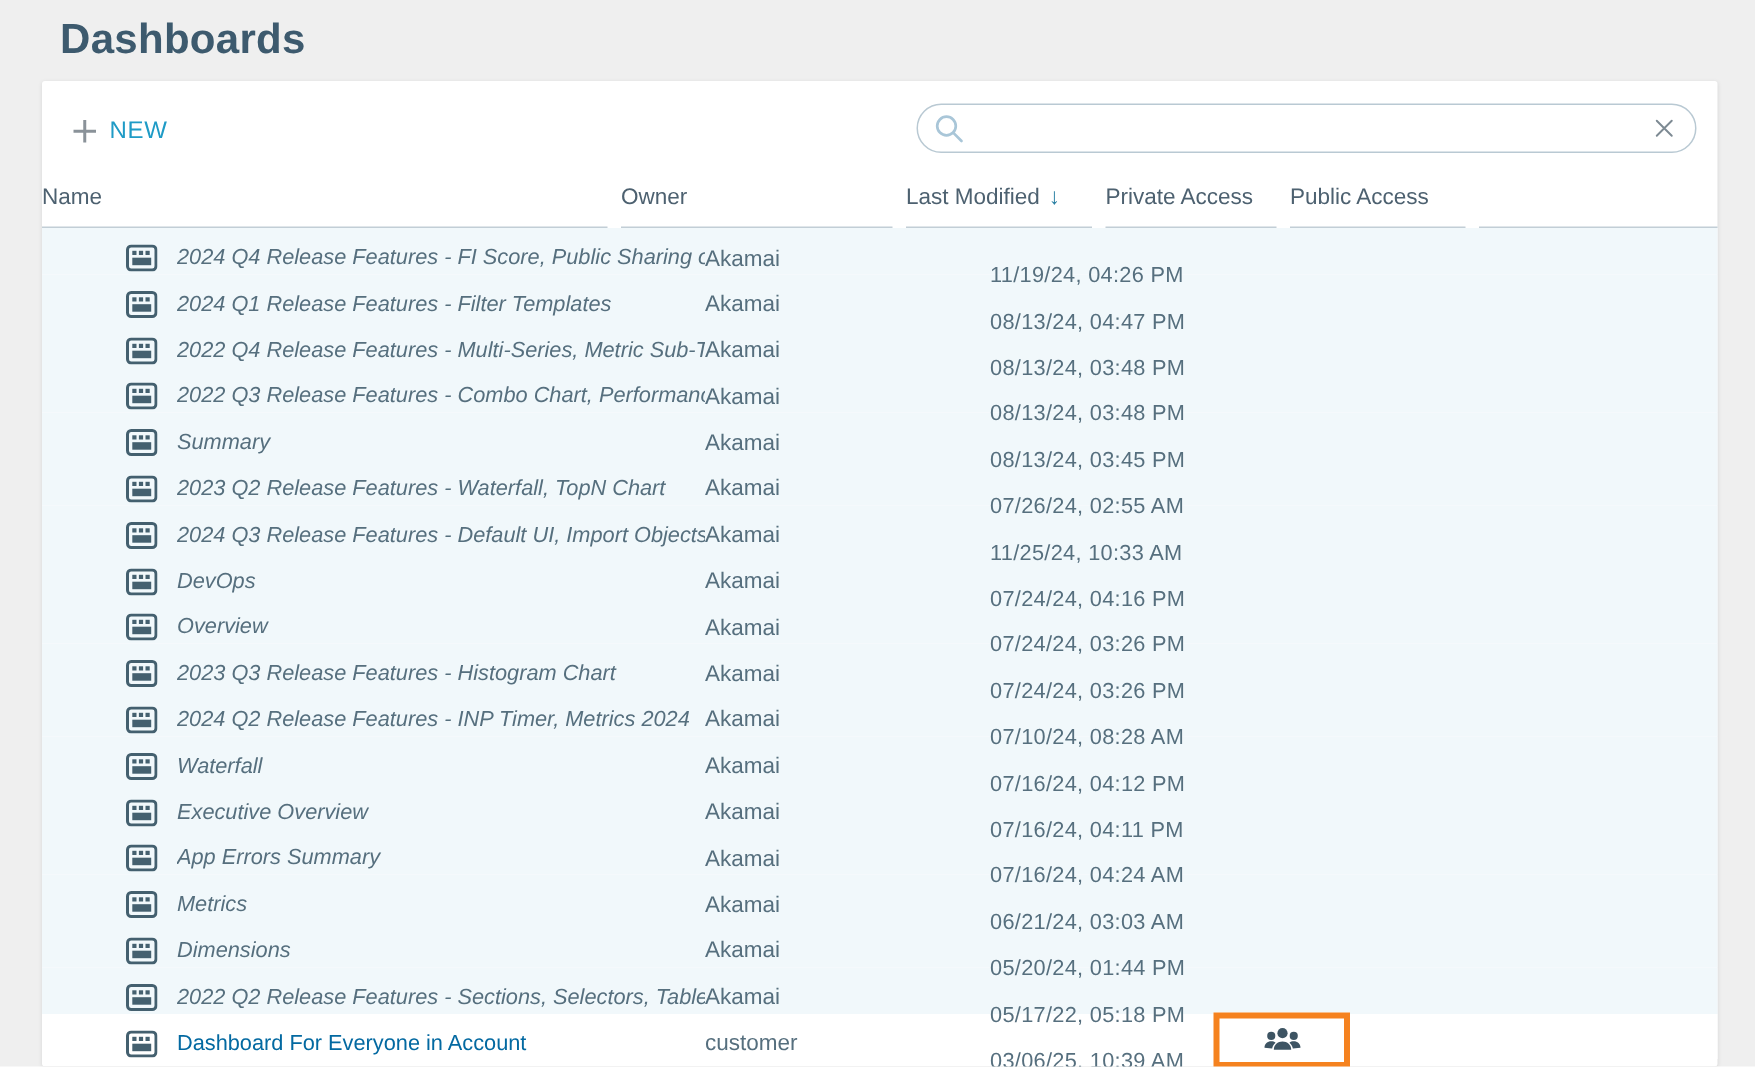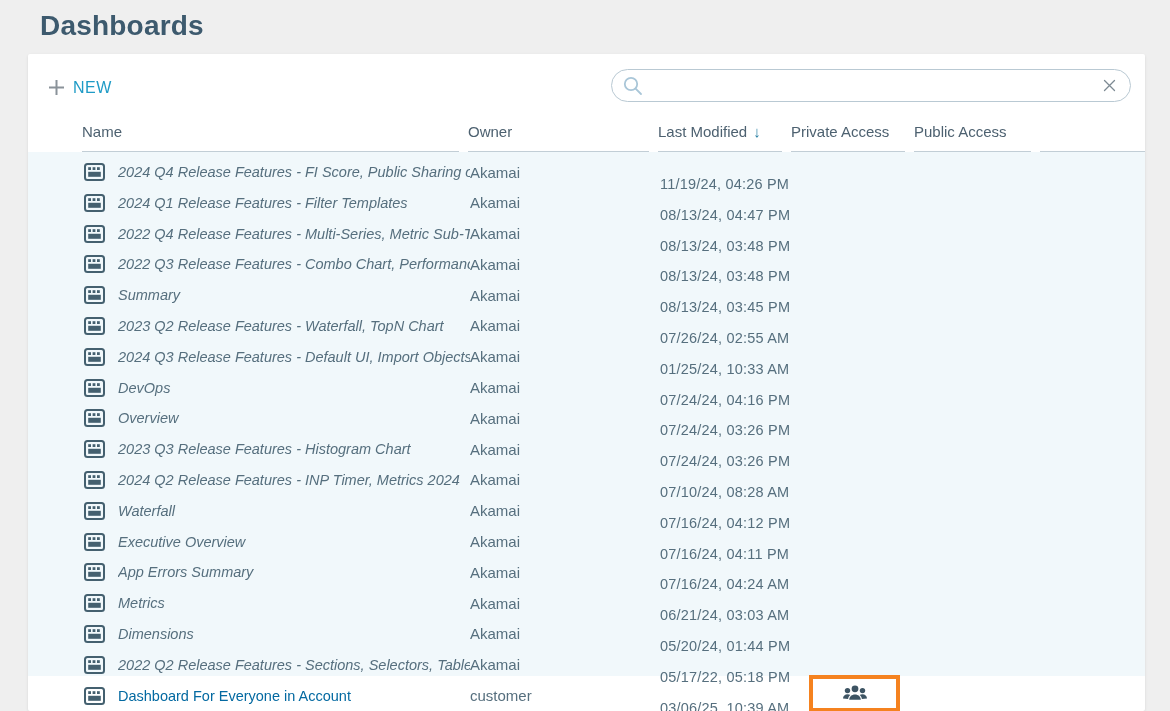--- a/index.html
+++ b/index.html
@@ -49,21 +49,20 @@
   }
   .clear-btn {
     background: none; border: none; cursor: pointer;
     color: #7d8a93; font-size: 15px; line-height: 1; padding: 2px;
   }
 
   
   .thead {
     display: grid;
     grid-template-columns: 386px 190px 133px 123px 126px minmax(0,1fr);
-    padding-left: 54px;
     height: 40px; align-items: center;
   }
   .th {
     font-size: 15px; color: #4d6170; height: 100%;
     display: flex; align-items: center; gap: 6px;
     border-bottom: 1px solid #c2ced6; margin-right: 9px;
     white-space: nowrap;
   }
   .th:last-child { margin-right: 0; }
   .sort-arrow { color: #277ea2; font-size: 15px; font-weight: 700; }
@@ -273,21 +272,21 @@
           <rect x="1" y="1" width="19" height="16" rx="2.5" fill="none" stroke="#44606f" stroke-width="2"></rect>
           <rect x="4.2" y="4.2" width="2.8" height="2.8" fill="#44606f"></rect>
           <rect x="8.6" y="4.2" width="2.8" height="2.8" fill="#44606f"></rect>
           <rect x="13" y="4.2" width="2.8" height="2.8" fill="#44606f"></rect>
           <rect x="4.2" y="8.8" width="12.6" height="5" fill="#44606f"></rect>
         </svg>
       </span>
     </div>
     <div class="cell-name">2024 Q3 Release Features - Default UI, Import Objects</div>
     <div class="cell-owner">Akamai</div>
-    <div class="cell-modified">01/25/24, 10:33 AM</div>
+    <div class="cell-modified">11/25/24, 10:33 AM</div>
     <div class="cell-private"></div>
     <div class="cell-public"></div>
     <div class="cell-extra"></div>
   </div>
       <div class="row">
     <div class="cell-icon">
       <span>
         <svg width="21" height="18" viewBox="0 0 21 18">
           <rect x="1" y="1" width="19" height="16" rx="2.5" fill="none" stroke="#44606f" stroke-width="2"></rect>
           <rect x="4.2" y="4.2" width="2.8" height="2.8" fill="#44606f"></rect>

